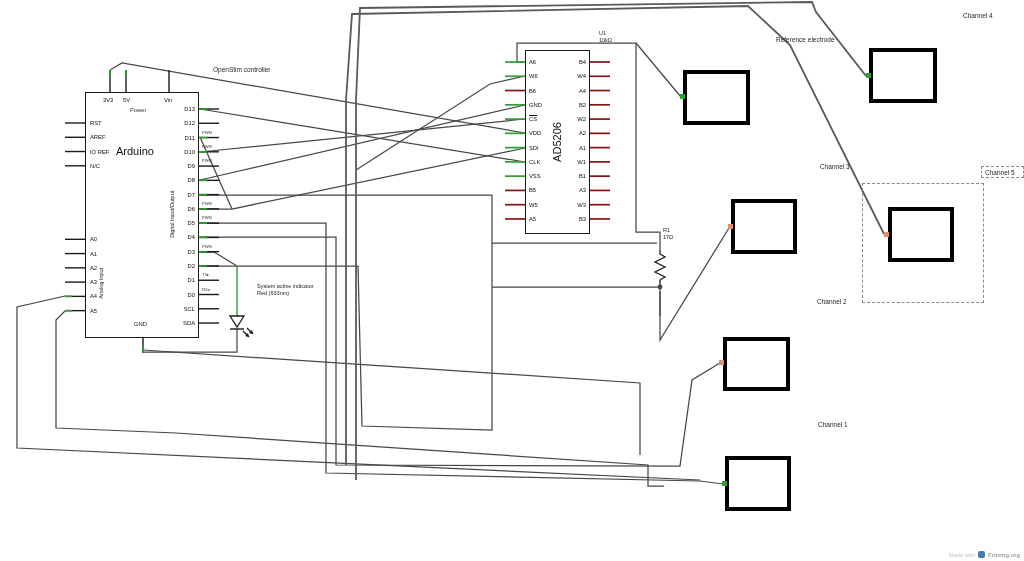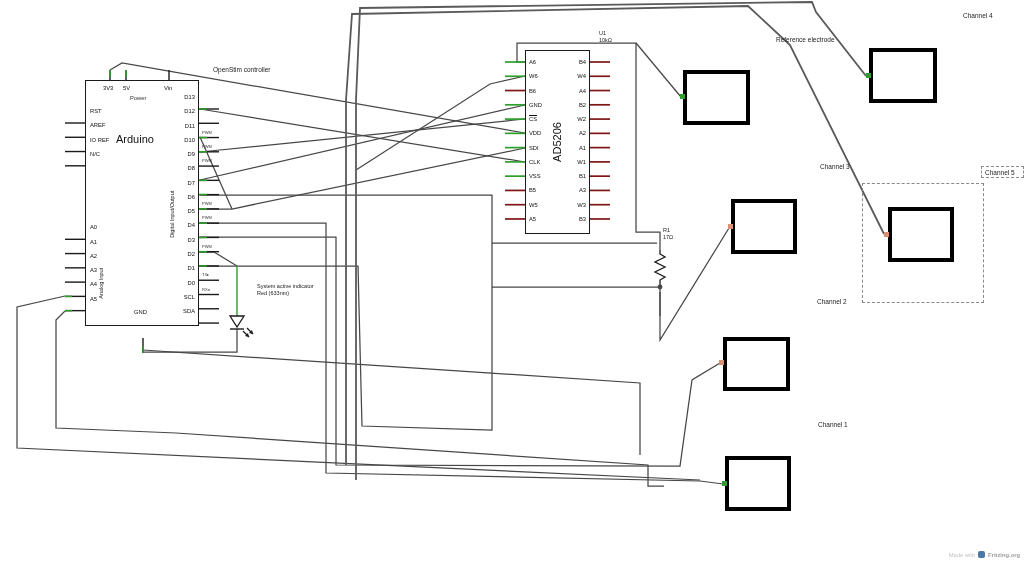--- a/index.html
+++ b/index.html
@@ -124,21 +124,21 @@
       <polyline points="660,250 660,254 665,257 655,262 665,267 655,272 665,277 660,280 660,287" fill="none" stroke="#1a1a1a" stroke-width="1.3"></polyline>
       <circle cx="660" cy="287" r="2.4" fill="#474747"></circle>
       <polygon points="230,316 244,316 237,327" fill="#fff" stroke="#1a1a1a" stroke-width="1.3"></polygon>
       <polyline points="230,329 244,329" fill="none" stroke="#1a1a1a" stroke-width="1.4"></polyline>
       <polyline points="243,331 249,337" fill="none" stroke="#1a1a1a" stroke-width="1.2"></polyline>
       <polyline points="247,328 253,334" fill="none" stroke="#1a1a1a" stroke-width="1.2"></polyline>
       <polygon points="249,337 245,336 248,333" fill="#1a1a1a"></polygon>
       <polygon points="253,334 249,333 252,330" fill="#1a1a1a"></polygon>
     </svg>
 
-  <div class="chip" id="arduino" style="left:85px;top:80px;width:114px;height:246px;">
+  <div class="chip" id="arduino" style="left:85px;top:92px;width:114px;height:246px;">
     <span class="pin-label" style="left:17px;top:4px;">3V3</span>
     <span class="pin-label" style="left:37px;top:4px;">5V</span>
     <span class="pin-label" style="left:78px;top:4px;">Vin</span>
     <span class="pin-label" style="left:44px;top:14px;color:#333;">Power</span>
     <span class="chip-title" style="left:30px;top:52px;">Arduino</span>
     <span class="pin-label" style="left:48px;top:228px;">GND</span>
   <span class="pin-label" style="right: 3px; top: 13px;">D13</span>
       <span class="pin-label" style="right: 3px; top: 27.3px;">D12</span>
       <span class="pin-label" style="right: 3px; top: 41.5px;">D11</span>
       <span class="pin-label" style="right: 3px; top: 55.8px;">D10</span>

